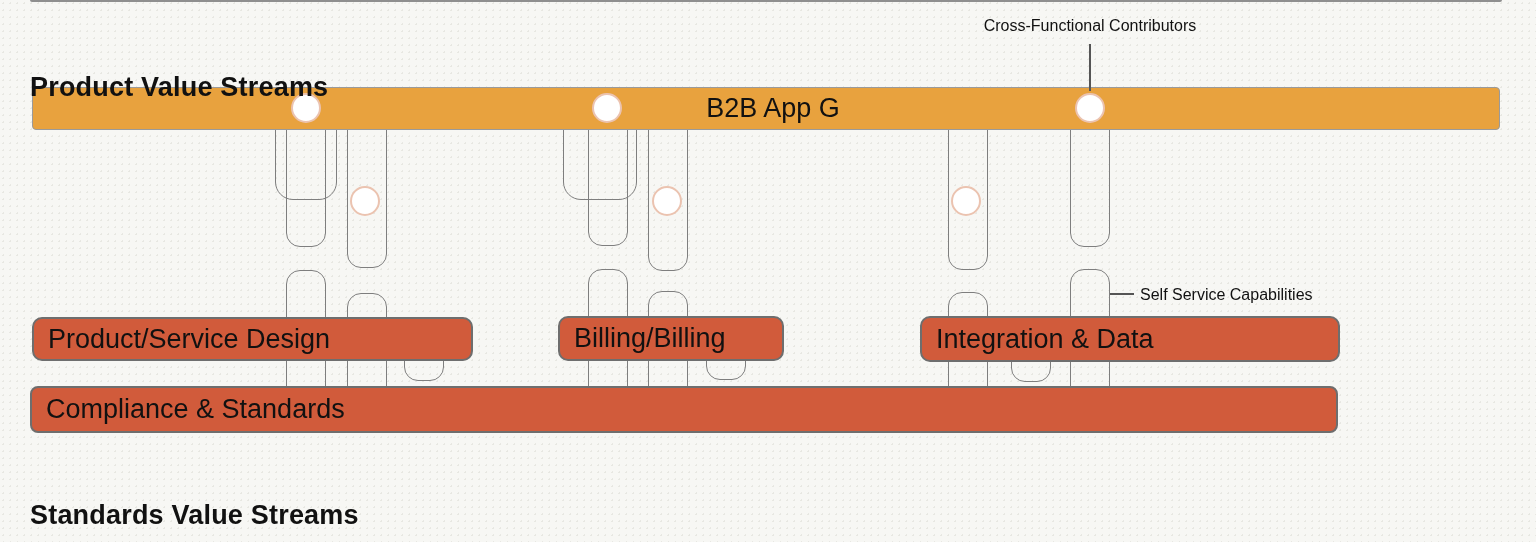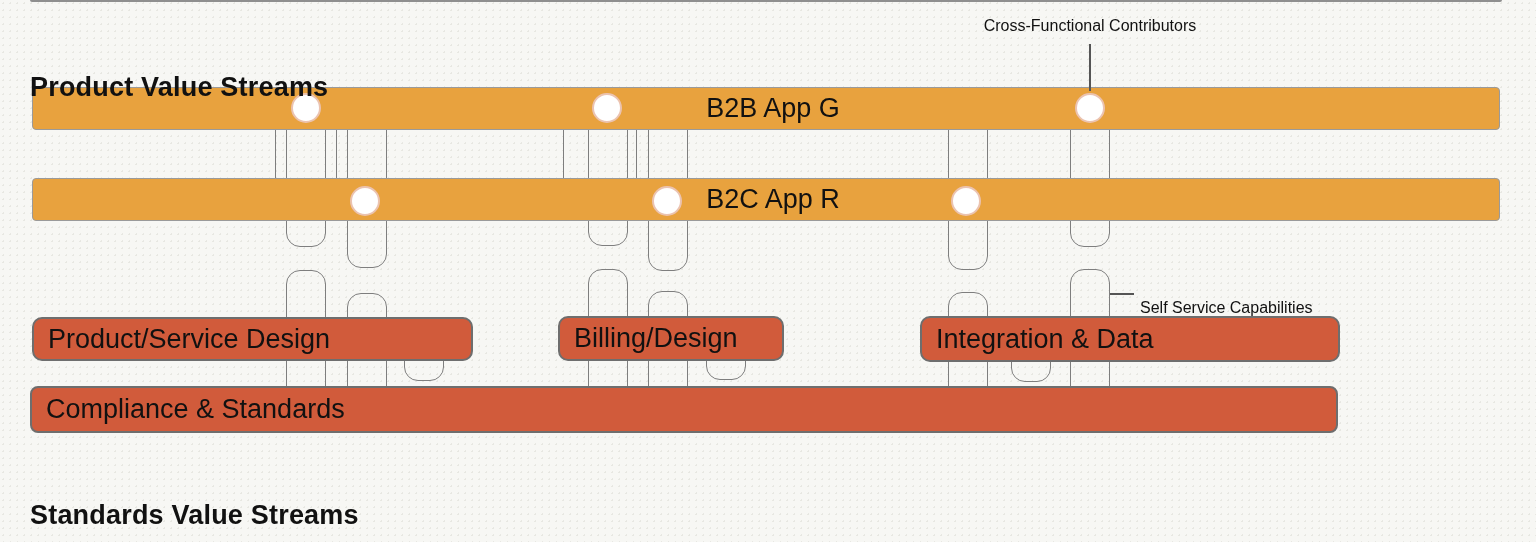--- a/index.html
+++ b/index.html
@@ -124,43 +124,40 @@
   <div class="pill" style="left:948px; top:100px; width:40px; height:170px;"></div>
   <div class="pill" style="left:948px; top:292px; width:40px; height:138px;"></div>
   <div class="pill" style="left:1070px; top:100px; width:40px; height:147px;"></div>
   <div class="pill" style="left:1070px; top:269px; width:40px; height:161px;"></div>
   <div class="pill" style="left:1011px; top:338px; width:40px; height:44px;"></div>
   <div class="pill" style="left:1011px; top:390px; width:40px; height:40px;"></div>
 
   <div class="bar product" style="left:32px; top:87px; width:1468px; height:43px;">
     <span>B2B App G</span>
   </div>
-  <div class="bar product" style="left:32px; top:178px; width:1468px; height:43px;">
-    <span>B2C App R</span>
-  </div>
 
   <div class="bar platform" style="left:32px; top:317px; width:441px; height:44px;">
     <span>Product/Service Design</span>
   </div>
   <div class="bar platform" style="left:558px; top:316px; width:226px; height:45px;">
-    <span>Billing/Design</span>
+    <span>Billing/Billing</span>
   </div>
   <div class="bar platform" style="left:920px; top:316px; width:420px; height:46px;">
     <span>Integration &amp; Data</span>
   </div>
   <div class="bar platform" style="left:30px; top:386px; width:1308px; height:47px;border-radius:8px;">
     <span>Compliance &amp; Standards</span>
   </div>
 
   <div class="dot" style="left:291px; top:93px;"></div>
   <div class="dot" style="left:592px; top:93px;"></div>
   <div class="dot" style="left:1075px; top:93px;"></div>
 
   <div class="dot" style="left:350px; top:186px;"></div>
   <div class="dot" style="left:652px; top:186px;"></div>
   <div class="dot" style="left:951px; top:186px;"></div>
 
   <div class="leader-h" style="left:1110px; top:293px; width:24px;"></div>
-  <div class="callout-label" style="left:1140px; top:299px;">Self Service Capabilities</div>
+  <div class="callout-label" style="left:1140px; top:286px;">Self Service Capabilities</div>
 
   <div class="section-title" style="left:30px; top:470px;">Standards Value Streams</div>
 
 </div>
 
 </body></html>

